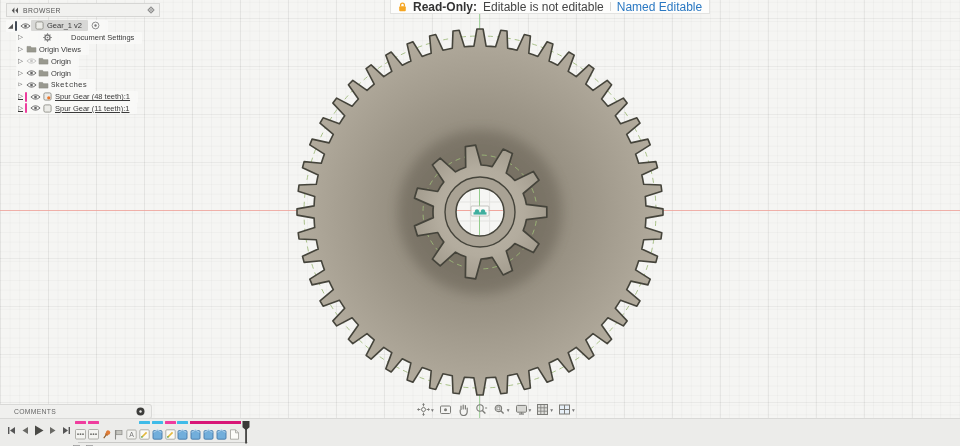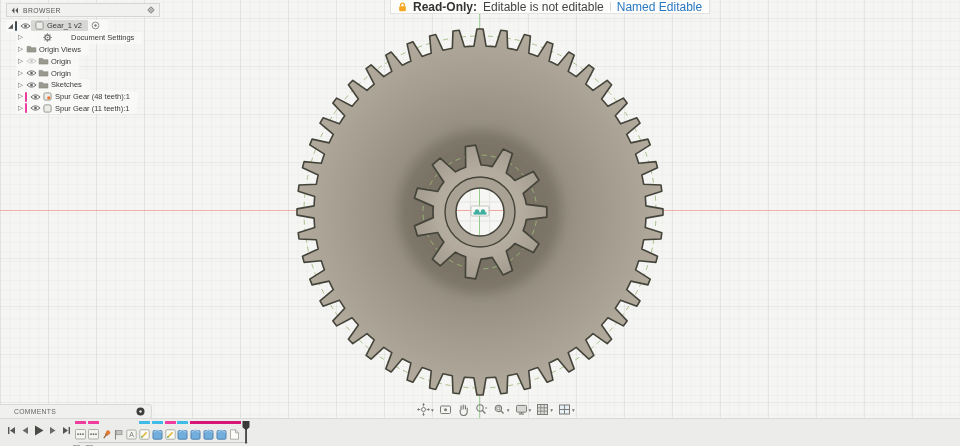--- a/index.html
+++ b/index.html
@@ -230,53 +230,53 @@
               <circle cx="6" cy="4" r="1.5" fill="#666"></circle>
             </svg>
           </span>
           <span class="ico">
             <svg width="11" height="8" viewBox="0 0 12 9">
               <path d="M1,1.6 h4 l1,1.4 h5 v5 h-10 z" fill="#99998f" stroke="#84847c" stroke-width="0.6"></path>
             </svg>
           </span>
           <span class="lab">Origin</span>
         </div>
-        <div class="b-row" style="margin-left: 10px;">
+        <div class="b-row" style="margin-left: 10px; font-family: Liberation Mono, monospace;">
           <span class="tri">▷</span>
           <span class="eye">
             <svg width="11" height="8" viewBox="0 0 12 8">
               <path d="M1,4 Q6,-0.8 11,4 Q6,8.8 1,4 Z" fill="none" stroke="#666" stroke-width="1"></path>
               <circle cx="6" cy="4" r="1.5" fill="#666"></circle>
             </svg>
           </span>
           <span class="ico">
             <svg width="11" height="8" viewBox="0 0 12 9">
               <path d="M1,1.6 h4 l1,1.4 h5 v5 h-10 z" fill="#99998f" stroke="#84847c" stroke-width="0.6"></path>
             </svg>
           </span>
           <span class="lab">Sketches</span>
         </div>
-        <div class="b-row" style="margin-left: 10px;">
+        <div class="b-row" style="margin-left: 10px; text-decoration: underline;">
           <span class="tri">▷</span>
           <span class="acc" style="background: rgb(238, 61, 158);"></span>
           <span class="eye">
             <svg width="11" height="8" viewBox="0 0 12 8">
               <path d="M1,4 Q6,-0.8 11,4 Q6,8.8 1,4 Z" fill="none" stroke="#666" stroke-width="1"></path>
               <circle cx="6" cy="4" r="1.5" fill="#666"></circle>
             </svg>
           </span>
           <span class="ico">
             <svg width="9" height="9" viewBox="0 0 10 10">
               <rect x="1" y="1" width="8" height="8" rx="1.5" fill="#ecece8" stroke="#8e8e88" stroke-width="1"></rect>
               <circle cx="6.4" cy="6.4" r="1.8" fill="#e8762c"></circle>
             </svg>
           </span>
           <span class="lab">Spur Gear (48 teeth):1</span>
         </div>
-        <div class="b-row" style="margin-left: 10px;">
+        <div class="b-row" style="margin-left: 10px; text-decoration: underline;">
           <span class="tri">▷</span>
           <span class="acc" style="background: rgb(238, 61, 158);"></span>
           <span class="eye">
             <svg width="11" height="8" viewBox="0 0 12 8">
               <path d="M1,4 Q6,-0.8 11,4 Q6,8.8 1,4 Z" fill="none" stroke="#666" stroke-width="1"></path>
               <circle cx="6" cy="4" r="1.5" fill="#666"></circle>
             </svg>
           </span>
           <span class="ico">
             <svg width="9" height="9" viewBox="0 0 10 10">

